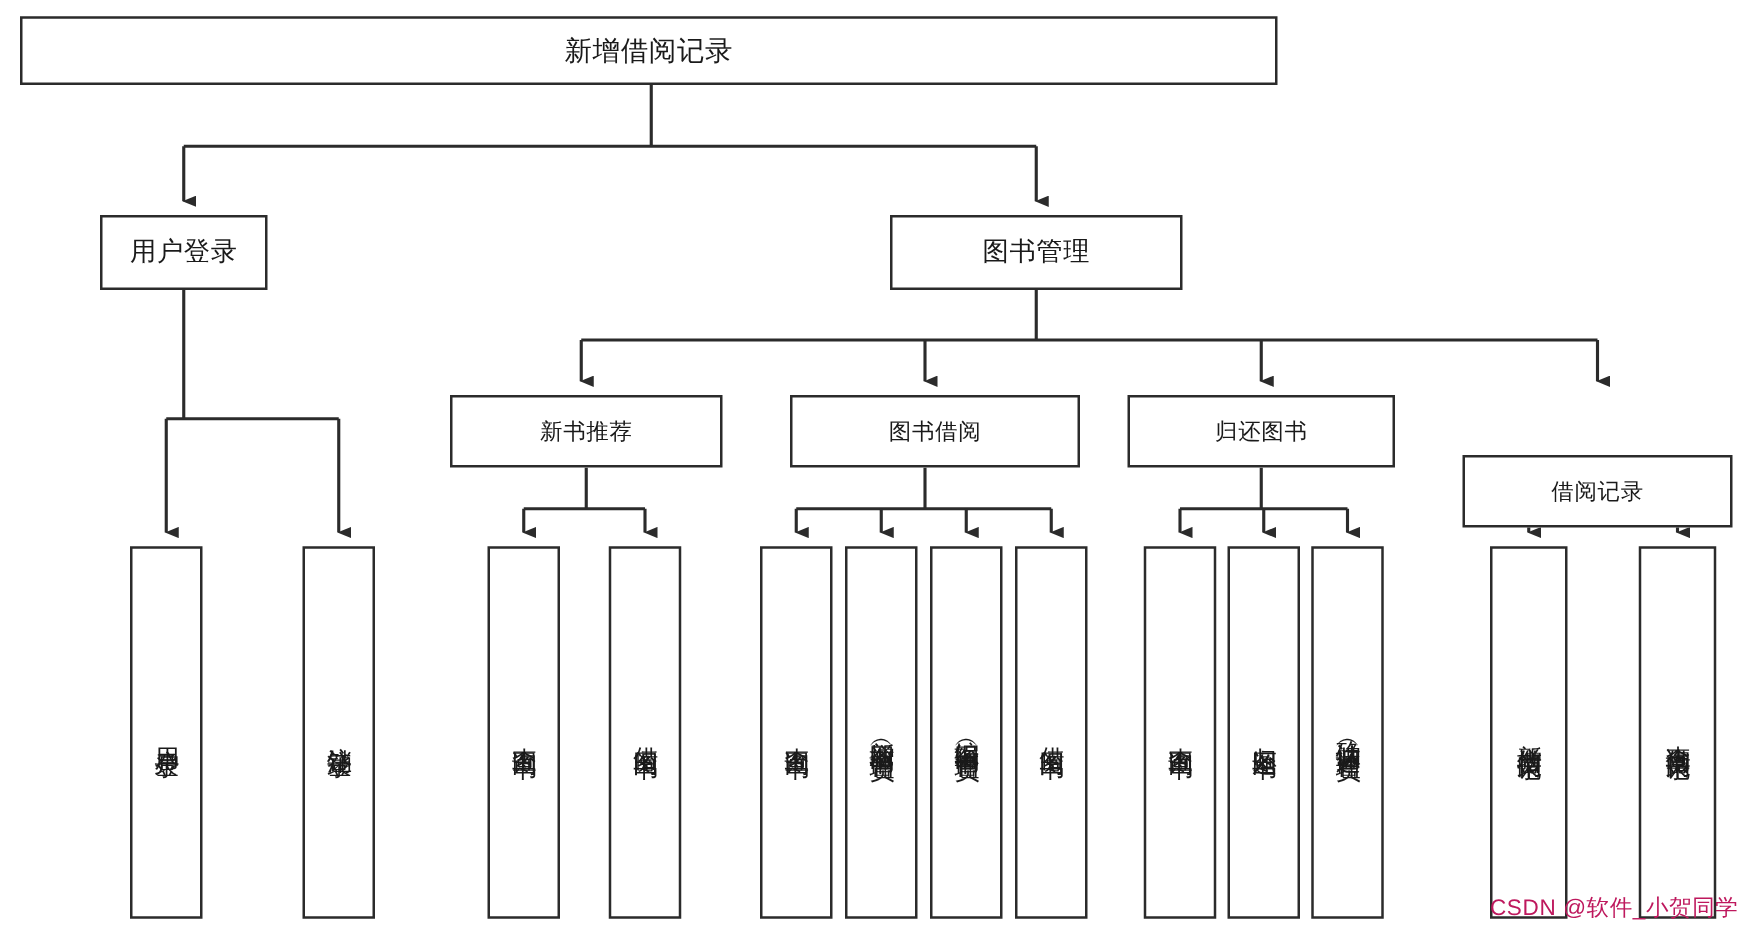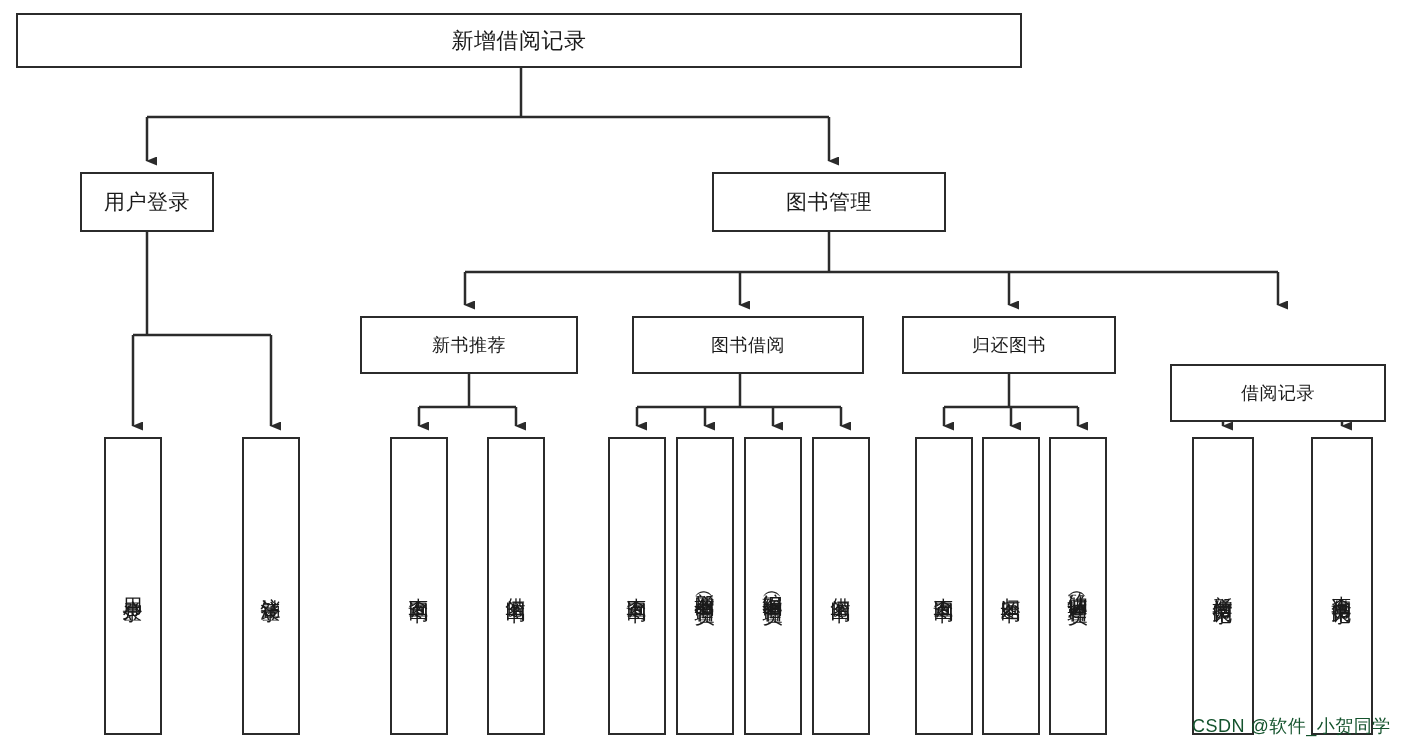--- a/index.html
+++ b/index.html
@@ -50,21 +50,21 @@
     text-orientation: upright;
     letter-spacing: 2px;
     font-size: 20px;
     line-height: 1;
     padding: 4px 0;
   }
   .node.root .node-label { font-size: 22px; }
   .node.level2 .node-label { font-size: 21px; }
   .watermark {
     position: absolute;
-    color: #14532d;
+    color: #be185d;
     font-size: 18px;
     white-space: nowrap;
     letter-spacing: 0.5px;
   }
 </style>
 </head>
 <body>
 
 <div id="diagram-root">
 

